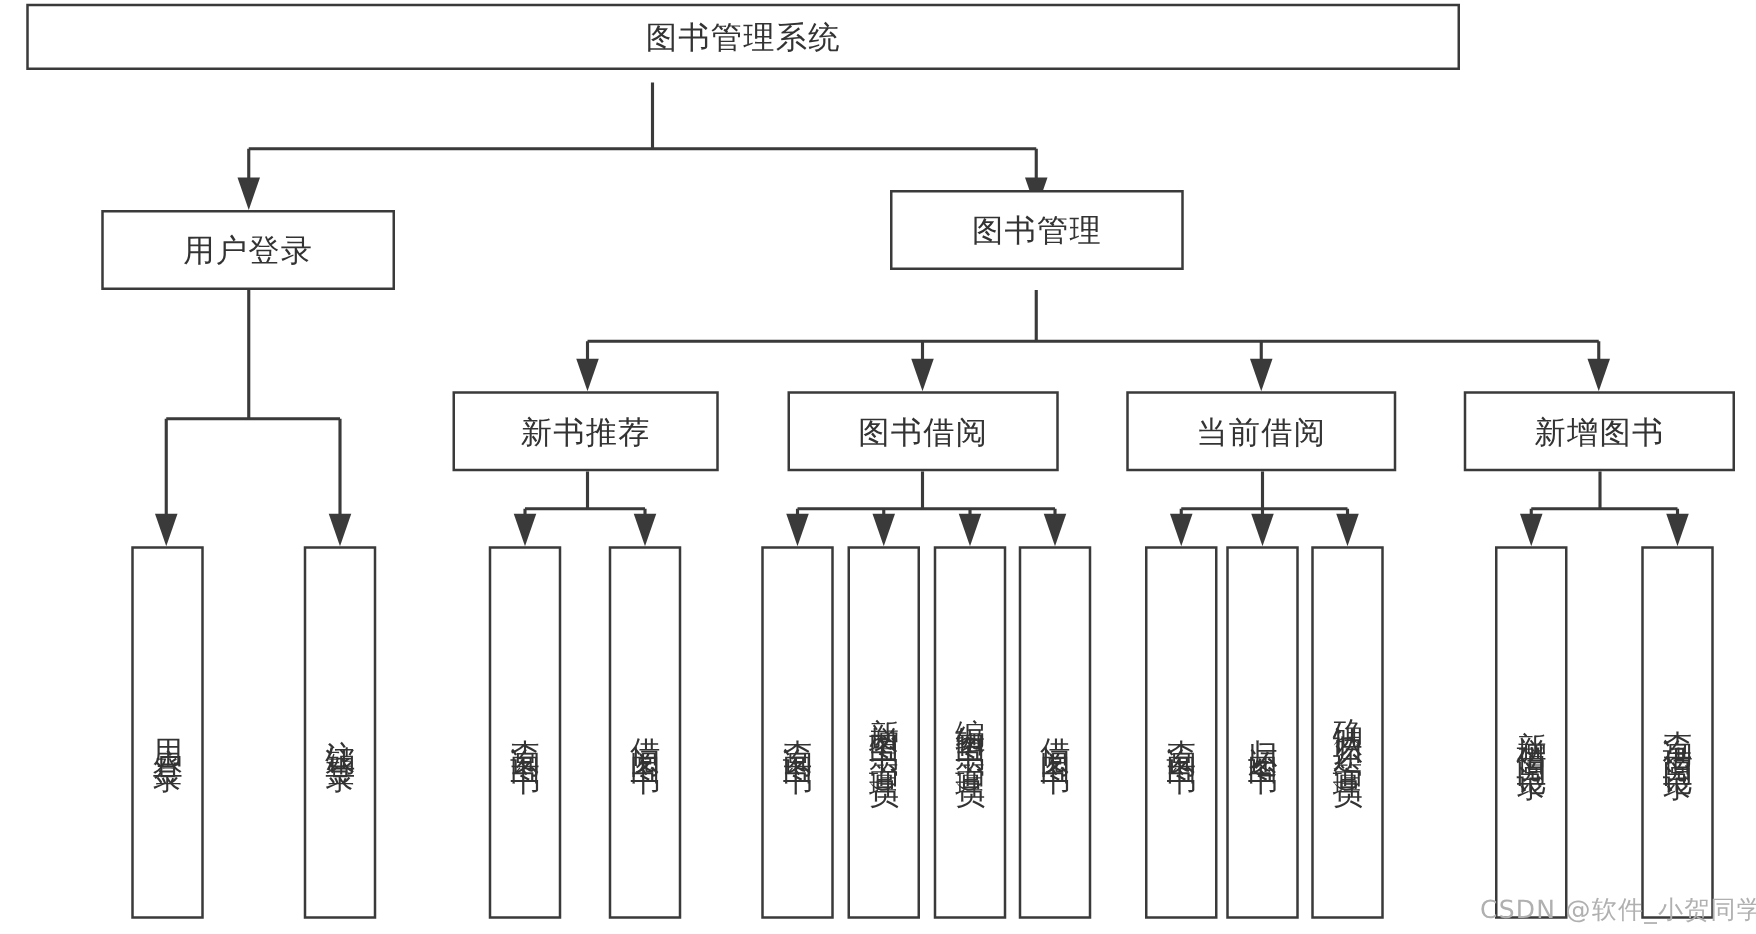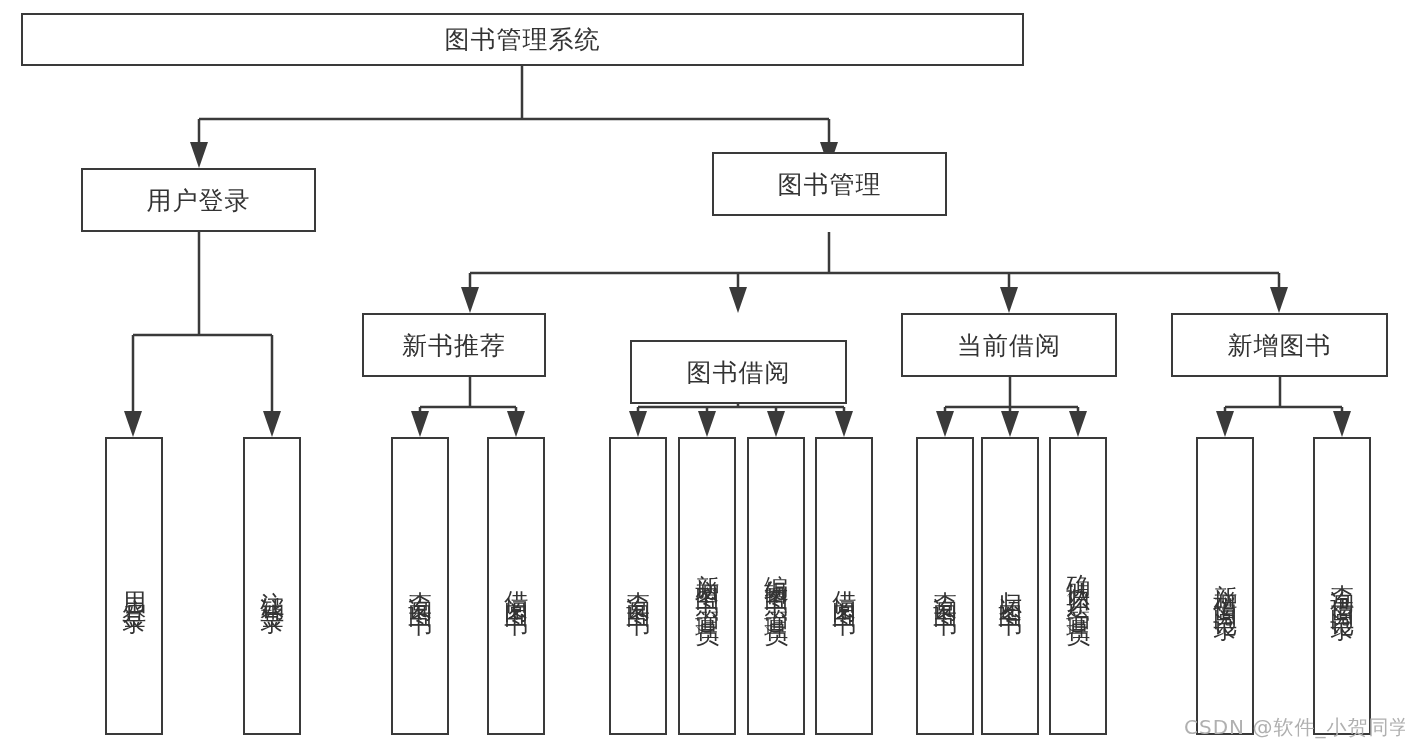--- a/index.html
+++ b/index.html
@@ -87,35 +87,35 @@
       <polygon points="767,411 785,411 776,437"></polygon>
       <polygon points="835,411 853,411 844,437"></polygon>
       <polygon points="936,411 954,411 945,437"></polygon>
       <polygon points="1001,411 1019,411 1010,437"></polygon>
       <polygon points="1069,411 1087,411 1078,437"></polygon>
       <polygon points="1216,411 1234,411 1225,437"></polygon>
       <polygon points="1333,411 1351,411 1342,437"></polygon>
     </g>
   </svg>
 
-  <div class="node node-h" style="left:21px; top:13px; width:1003px; height:53px;">
+  <div class="node node-h" style="left:21px; top:3px; width:1147px; height:53px;">
     <span>图书管理系统</span>
   </div>
 
   <div class="node node-h" style="left:81px; top:168px; width:235px; height:64px;">
     <span>用户登录</span>
   </div>
   <div class="node node-h" style="left:712px; top:152px; width:235px; height:64px;">
     <span>图书管理</span>
   </div>
 
-  <div class="node node-h" style="left:362px; top:313px; width:184px; height:64px;">
+  <div class="node node-h" style="left:362px; top:313px; width:213px; height:64px;">
     <span>新书推荐</span>
   </div>
-  <div class="node node-h" style="left:630px; top:313px; width:217px; height:64px;margin-top:27px;">
+  <div class="node node-h" style="left:630px; top:313px; width:217px; height:64px;">
     <span>图书借阅</span>
   </div>
   <div class="node node-h" style="left:901px; top:313px; width:216px; height:64px;justify-content:center;">
     <span>当前借阅</span>
   </div>
   <div class="node node-h" style="left:1171px; top:313px; width:217px; height:64px;">
     <span>新增图书</span>
   </div>
 
   <div class="node node-v" style="left:105px; top:437px; width:58px; height:298px;">

